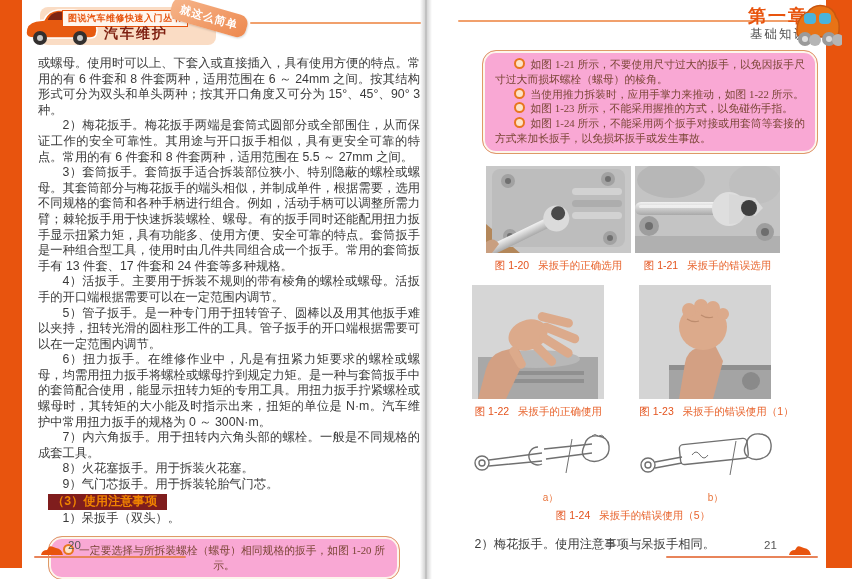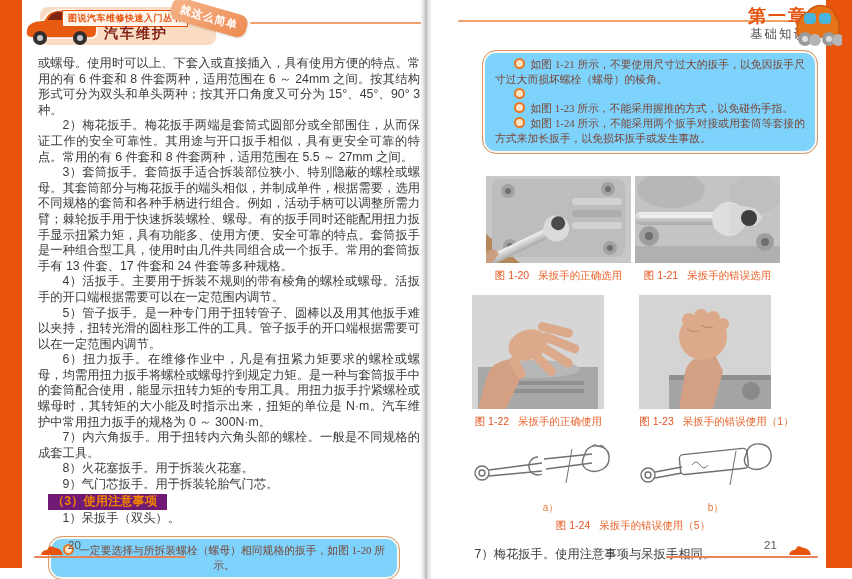--- a/index.html
+++ b/index.html
@@ -27,35 +27,35 @@
   .chapter{position:absolute;left:698px;top:4px;width:110px;text-align:right;color:#E8540E;
            font-size:18px;font-weight:bold;letter-spacing:2px;z-index:3;}
   .section{position:absolute;left:690px;top:26px;width:118px;text-align:right;color:#4F4F4F;
            font-size:12.5px;letter-spacing:2px;z-index:3;}
   .hr-car{position:absolute;left:794px;top:1px;z-index:3;}
   
   .body-text{position:absolute;left:38px;top:56px;width:382px;font-size:12.3px;line-height:15.6px;
              color:#3A3A3A;text-align:justify;}
   .para{margin:0;}
   .para.indent{text-indent:2em;}
-  .para.heading{display:table;text-indent:0;margin:1px 0 1px 10px;background:#701a75;color:#F08300;
+  .para.heading{display:table;text-indent:0;margin:1px 0 1px 10px;background:#7f1d1d;color:#F08300;
                 font-weight:bold;padding:0 10px 1px 4px;}
-  .note-box{border:1.5px solid #DE9A66;background:#7dd3fc;border-radius:14px;
+  .note-box{border:1.5px solid #DE9A66;background:#f9a8d4;border-radius:14px;
             box-shadow:inset 0 0 0 2px #FDF6EC;}
   .lp-note{margin:9px 0 0 10px;width:352px;box-sizing:border-box;padding:6px 10px 7px;text-align:center;}
   .note-line{margin:0;font-family:"Liberation Serif",serif;font-size:10.8px;line-height:14.8px;
              color:#7A4535;}
   .rp-note .note-line{text-align:justify;text-indent:1.8em;}
   .ring{display:inline-block;width:7px;height:7px;border:2px solid #E8761E;border-radius:50%;
         background:#FDE3C8;margin-right:5px;vertical-align:-1px;}
   
   .rp-content{position:absolute;left:446px;top:50px;width:374px;z-index:2;}
   .rp-note{margin-left:36px;width:336px;box-sizing:border-box;padding:6px 12px 7px;}
   .fig-row{display:flex;justify-content:center;}
-  .row1{gap:4px;margin-top:22px;}
+  .row1{gap:4px;margin-top:12px;}
   .row2{gap:35px;margin-top:12px;}
   figure{margin:0;}
   figure svg{display:block;}
   figcaption{margin-top:6px;text-align:center;font-size:10.5px;color:#E8632C;white-space:nowrap;}
   .fig-label{color:#E4541E;margin-right:9px;}
   .row3{margin-top:14px;display:flex;flex-direction:column;align-items:center;}
   .sub-labels{display:flex;width:330px;margin-top:2px;}
   .sub-labels span{flex:1;text-align:center;color:#E8743C;font-size:10px;}
   .row3 figcaption{margin-top:4px;}
   .closing{margin:13px 0 0 4px;text-indent:2em;font-size:12.3px;color:#3A3A3A;}
@@ -127,21 +127,21 @@
       </div>
     <div class="note-box lp-note">
       <p class="note-line"><span class="ring"></span><span>一定要选择与所拆装螺栓（螺母）相同规格的扳手，如图 1-20 所示。</span></p>
     </div>
   </div>
 
   <div class="rp-content">
     <div class="note-box rp-note">
 
     <p class="note-line"><span class="ring"></span><span>如图 1-21 所示，不要使用尺寸过大的扳手，以免因扳手尺寸过大而损坏螺栓（螺母）的棱角。</span></p>
-        <p class="note-line"><span class="ring"></span></p>
+        <p class="note-line"><span class="ring"></span><span>当使用推力拆装时，应用手掌力来推动，如图 1-22 所示。</span></p>
         <p class="note-line"><span class="ring"></span><span>如图 1-23 所示，不能采用握推的方式，以免碰伤手指。</span></p>
         <p class="note-line"><span class="ring"></span><span>如图 1-24 所示，不能采用两个扳手对接或用套筒等套接的方式来加长扳手，以免损坏扳手或发生事故。</span></p>
       </div>
 
     <div class="fig-row row1">
       <figure>
         <svg width="145" height="87" viewBox="0 0 145 87">
           <defs>
               <linearGradient id="m20" x1="0" y1="0" x2="0" y2="1">
                 <stop offset="0" stop-color="#F2F2F2"></stop>
@@ -259,21 +259,21 @@
           <path d="M100 8 L94 42" stroke-width="1"></path>
         </g>
       </svg>
       <div class="sub-labels">
         <span>a）</span>
         <span>b）</span>
       </div>
       <figcaption><span class="fig-label">图 1-24</span><span>呆扳手的错误使用（5）</span></figcaption>
     </div>
 
-    <p class="closing">7）梅花扳手。使用注意事项与呆扳手相同。</p>
+    <p class="closing">2）梅花扳手。使用注意事项与呆扳手相同。</p>
   </div>
 
   <svg class="footer-car fc-left" width="24" height="11" viewBox="0 0 24 11">
     <path d="M1 10 Q2 5 7 5 L9 2 Q10 1 12 1.5 L16 3 Q22 4 23 10 Z" fill="#E8540E"></path>
   </svg>
   <div class="footer-num fn-left">20</div>
   <div class="footer-line fl-left"></div>
 
   <div class="footer-line fl-right"></div>
   <div class="footer-num fn-right">21</div>

